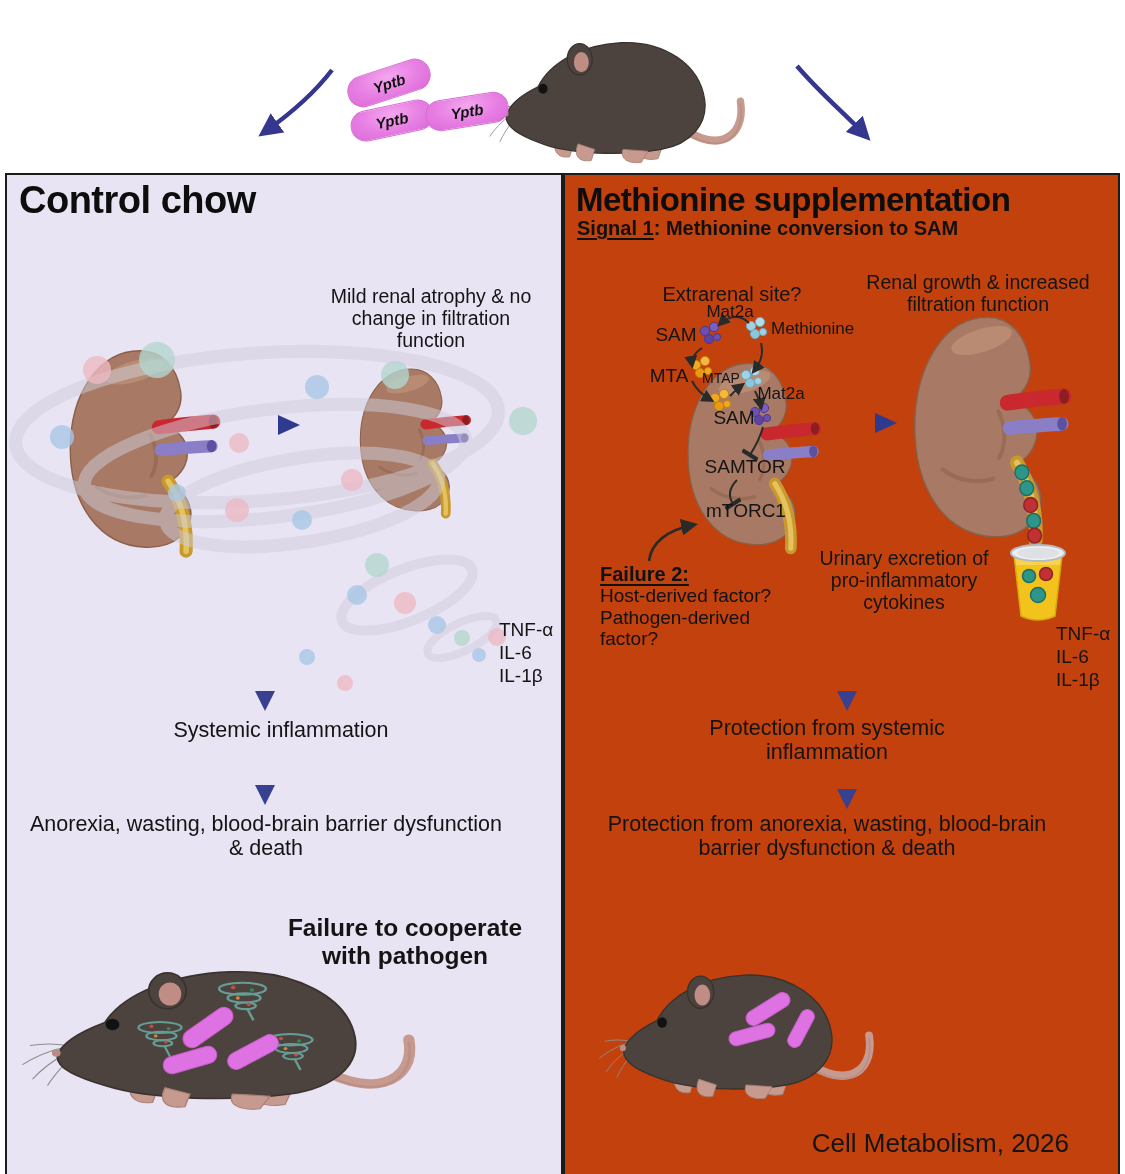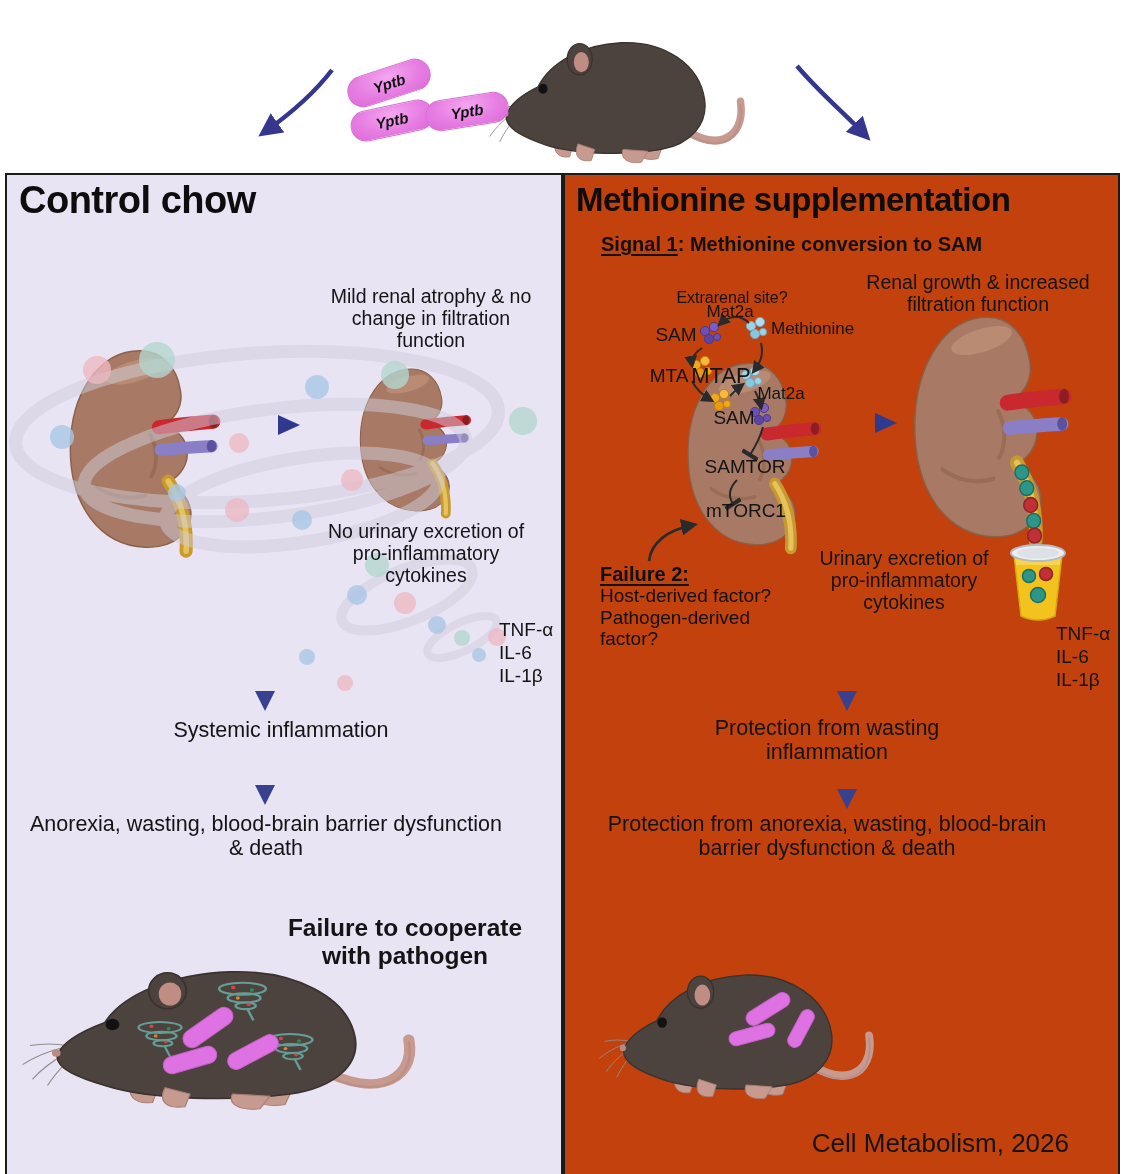--- a/index.html
+++ b/index.html
@@ -185,21 +185,20 @@
       </g>
     </svg>
 
     <svg class="abs" style="left:237px;top:238px" width="58" height="24" viewBox="0 0 58 24">
       <path d="M2,12 L36,12" stroke="url(#gradRight)" stroke-width="7"></path>
       <path d="M34,2 L56,12 L34,22 Z" fill="#2f3a8f"></path>
     </svg>
 
     <div class="txt" style="left:320px;top:111px;width:208px;font-size:19.5px;">Mild renal atrophy &amp; no change in filtration function</div>
 
-    <div class="txt" style="left:303px;top:346px;width:232px;font-size:19.5px;">No urinary excretion of pro-inflammatory cytokines</div>
 
     <div class="cyt" style="left:492px;top:444px;">
       <div>TNF-α</div>
       <div>IL-6</div>
       <div>IL-1β</div>
     </div>
 
     <svg class="abs" style="left:245px;top:492px" width="26" height="46" viewBox="0 0 26 46">
       <path d="M13,2 L13,26" stroke="url(#gradDown)" stroke-width="7"></path>
       <path d="M3,24 L23,24 L13,44 Z" fill="#37418f"></path>
@@ -224,25 +223,25 @@
     </svg>
     <div class="mpill" style="left:172px;top:843px;width:56px;height:17px;transform:rotate(-35deg)"></div>
     <div class="mpill" style="left:155px;top:876px;width:54px;height:16px;transform:rotate(-16deg)"></div>
     <div class="mpill" style="left:218px;top:868px;width:54px;height:16px;transform:rotate(-28deg)"></div>
   </div>
 
   <div class="panel right">
 
     <div class="ptitle" style="left:11px;top:6px;font-size:33px;">Methionine supplementation</div>
 
-    <div class="abs" style="left:12px;top:58px;font-size:20px;white-space:nowrap;margin-left:24px;">
+    <div class="abs" style="left:12px;top:42px;font-size:20px;white-space:nowrap;">
       <span class="sig-label">Signal 1</span><span class="bold">: Methionine conversion to SAM</span>
     </div>
 
-    <div class="txt" style="left:92px;top:114px;width:150px;font-size:16px;">Extrarenal site?</div>
+    <div class="txt" style="left:92px;top:108px;width:150px;font-size:20px;">Extrarenal site?</div>
 
     <div class="txt" style="left:287px;top:97px;width:252px;font-size:19.5px;">Renal growth &amp; increased filtration function</div>
 
     <svg class="abs" style="left:113px;top:183px" width="142" height="192" viewBox="0 0 170 220" preserveAspectRatio="none">
         <use href="#kidneyShape"></use>
       </svg>
 
     <svg class="abs" style="left:338px;top:136px" width="167" height="232" viewBox="0 0 170 220" preserveAspectRatio="none">
       <use href="#kidneyShape"></use>
       <g stroke-width="1.5">
@@ -276,21 +275,21 @@
         <path d="M198,252 C195,263 190,272 185,280" marker-end="url(#tbar)"></path>
         <path d="M172,305 C164,313 163,321 168,329" marker-end="url(#tbar)"></path>
       </g>
       <path d="M84,386 C86,368 102,355 128,350" fill="none" stroke="#2a2a2a" stroke-width="2.6" marker-end="url(#ah)"></path>
     </svg>
 
     <div class="txt" style="left:135px;top:127px;width:60px;font-size:17px;">Mat2a</div>
     <div class="txt" style="left:81px;top:149px;width:60px;font-size:19px;">SAM</div>
     <div class="txt l" style="left:206px;top:144px;font-size:17px;">Methionine</div>
     <div class="txt" style="left:74px;top:190px;width:60px;font-size:19px;">MTA</div>
-    <div class="txt" style="left:126px;top:189px;width:60px;font-size:22px;">MTAP</div>
+    <div class="txt" style="left:126px;top:196px;width:60px;font-size:14px;">MTAP</div>
     <div class="txt" style="left:186px;top:209px;width:60px;font-size:17px;">Mat2a</div>
     <div class="txt" style="left:139px;top:232px;width:60px;font-size:19px;">SAM</div>
     <div class="txt" style="left:135px;top:281px;width:90px;font-size:19px;">SAMTOR</div>
     <div class="txt" style="left:136px;top:325px;width:90px;font-size:19px;">mTORC1</div>
 
     <div class="abs" style="left:35px;top:388px;font-size:19px;line-height:1.12;">
       <div class="sig-label" style="font-size:20px;">Failure 2:</div>
       <div>Host-derived factor?</div>
       <div>Pathogen-derived</div>
       <div>factor?</div>
@@ -314,21 +313,21 @@
       <div>TNF-α</div>
       <div>IL-6</div>
       <div>IL-1β</div>
     </div>
 
     <svg class="abs" style="left:269px;top:492px" width="26" height="46" viewBox="0 0 26 46">
       <path d="M13,2 L13,26" stroke="url(#gradDown)" stroke-width="7"></path>
       <path d="M3,24 L23,24 L13,44 Z" fill="#37418f"></path>
     </svg>
 
-    <div class="txt" style="left:122px;top:541px;width:280px;font-size:21.5px;">Protection from wasting inflammation</div>
+    <div class="txt" style="left:122px;top:541px;width:280px;font-size:21.5px;">Protection from systemic inflammation</div>
 
     <svg class="abs" style="left:269px;top:590px" width="26" height="46" viewBox="0 0 26 46">
       <path d="M13,2 L13,26" stroke="url(#gradDown)" stroke-width="7"></path>
       <path d="M3,24 L23,24 L13,44 Z" fill="#37418f"></path>
     </svg>
 
     <div class="txt" style="left:11px;top:637px;width:502px;font-size:21.5px;">Protection from anorexia, wasting, blood-brain barrier dysfunction &amp; death</div>
 
 
     <svg class="abs" style="left:50px;top:785px" width="262" height="142" viewBox="0 0 300 150" preserveAspectRatio="none">

